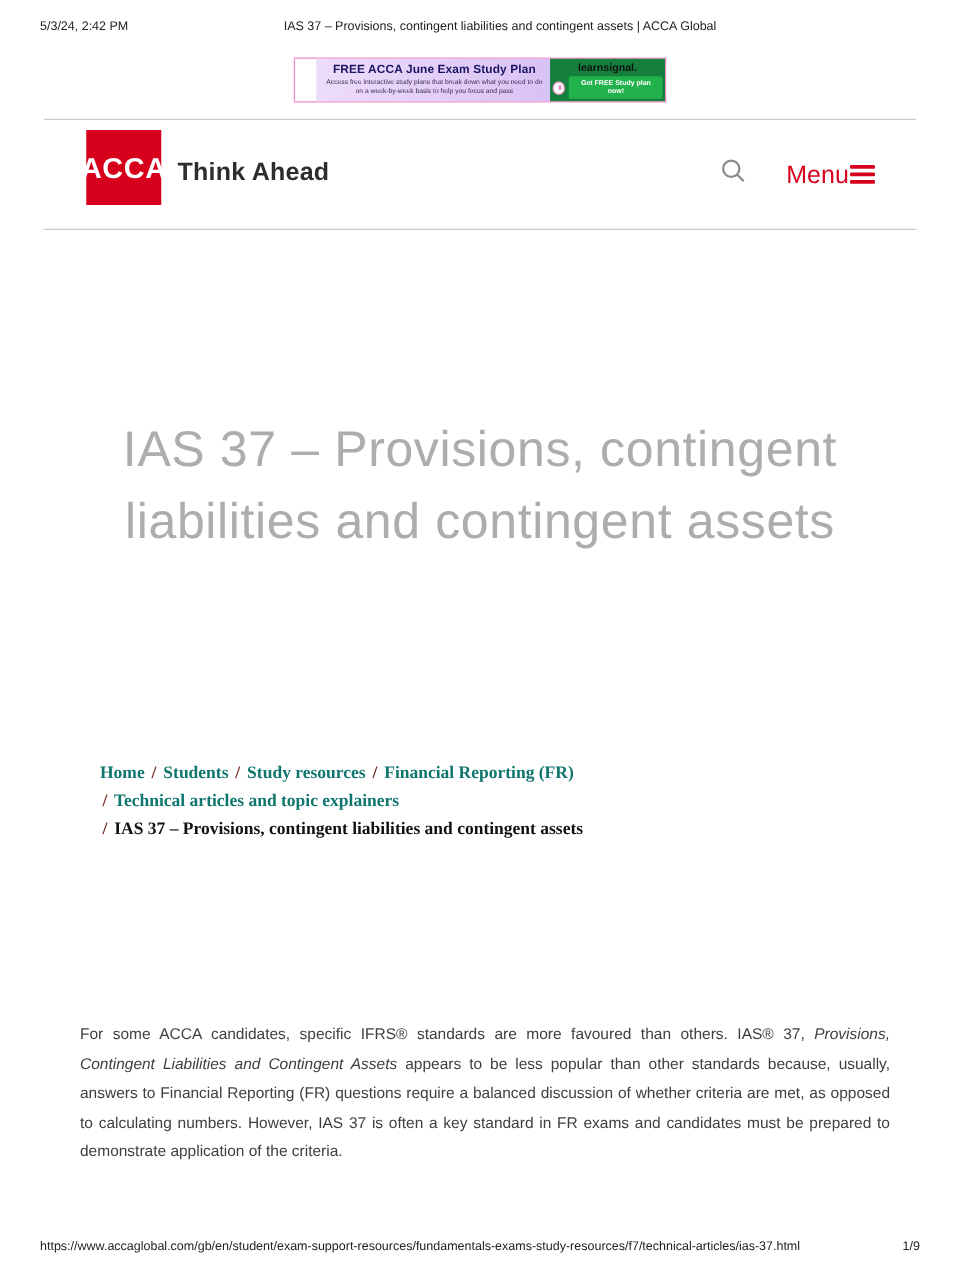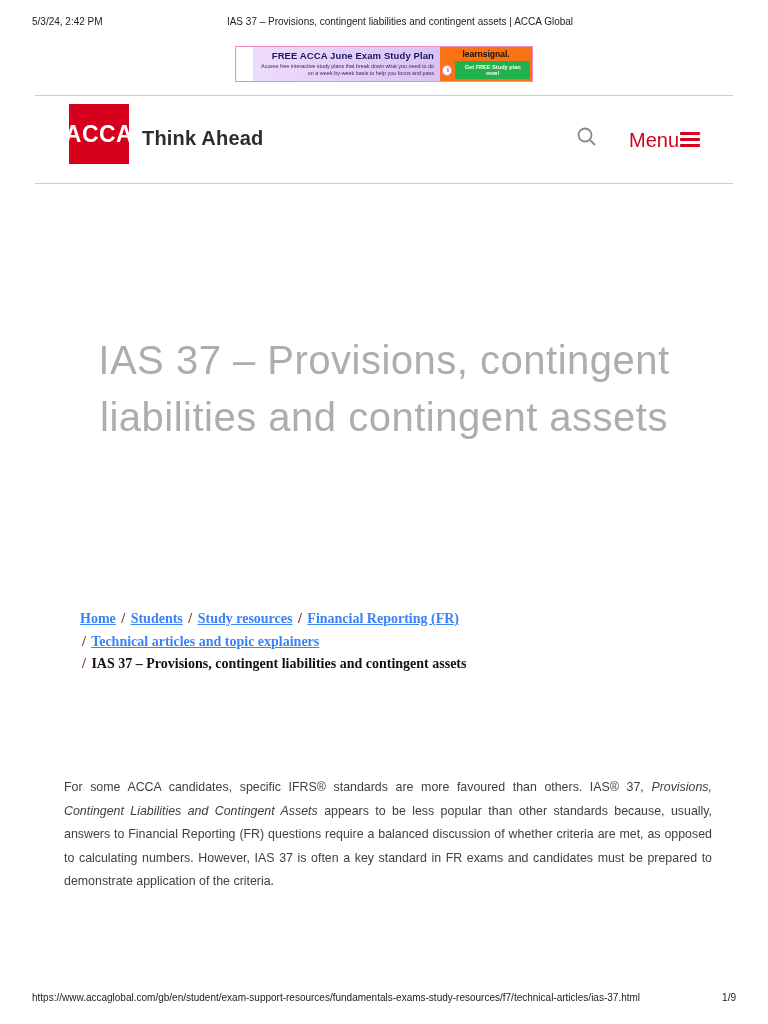--- a/index.html
+++ b/index.html
@@ -19,26 +19,26 @@
   .print-page { position:absolute; right:32px; top:0; }
 
   
   .promo {
     position:absolute; top:46px; left:50%; transform:translateX(-50%);
     width:298px; height:36px; display:flex; border:1px solid #ef8cc2;
     cursor:pointer;
   }
   .promo-left {
     flex:1; background:linear-gradient(90deg,#eedcfb,#d9c2f4);
-    padding:3px 6px 2px 8px; text-align:right;margin-left:17px;
+    padding:3px 6px 2px 8px; text-align:center;margin-left:17px;
   }
   .promo-title { font-size:9.5px; font-weight:bold; color:#1b1464; letter-spacing:.1px; }
   .promo-sub { font-size:5.4px; color:#3a2a55; margin-top:2px; line-height:1.25; }
   .promo-right {
-    width:92px; background:#f97316; display:flex; flex-direction:column;
+    width:92px; background:#15803d; display:flex; flex-direction:column;
     align-items:center; justify-content:center; gap:2px; padding:2px;
   }
   .promo-brand { font-size:8.5px; font-weight:bold; color:#111; }
   .promo-cta-row { display:flex; align-items:center; gap:3px; }
   .clock-icon { width:11px; height:11px; border:1.5px solid #f08bbf; border-radius:50%; position:relative; background:#fff; }
   .clock-icon::after { content:""; position:absolute; left:4px; top:2px; width:1.5px; height:4px; background:#f08bbf; }
   .promo-cta {
     background:#22b24c; color:#fff; font-size:5.6px; font-weight:bold;
     border:none; padding:3px 4px; border-radius:2px; cursor:pointer;
     font-family:"Liberation Sans", sans-serif;
@@ -65,26 +65,26 @@
     font-size:40px; font-weight:400; color:#adadad; letter-spacing:.5px; line-height:1.43;
   }
   .page-title-inner { max-width:640px; margin:0 auto; }
 
   
   .breadcrumb {
     position:absolute; left:80px; top:608px; width:610px;
     font-family:"Liberation Serif", serif; font-size:14px; font-weight:bold;
     line-height:22.5px; color:#73281e;
   }
-  .crumb-link { color:#3b82f6; text-decoration:underline; cursor:pointer; }
+  .crumb-link { color:#0f766e; cursor:pointer; }
   .crumb-sep { color:#73281e; text-decoration:none; padding:0 2px; }
   .crumb-current { color:#111; text-decoration:none; }
 
   
-  .article { position:absolute; left:64px; top:776px; width:648px; font-size:12.4px; line-height:23.5px; color:#3f3f3f; text-align:justify; }
+  .article { position:absolute; left:64px; top:816px; width:648px; font-size:12.4px; line-height:23.5px; color:#3f3f3f; text-align:justify; }
   .article p + p { margin-top:23px; }
   .italic { font-style:italic; }
 </style>
 </head>
 <body>
 
 <div class="page">
 
   <div class="print-top">
     <span class="print-datetime">5/3/24, 2:42 PM</span>

